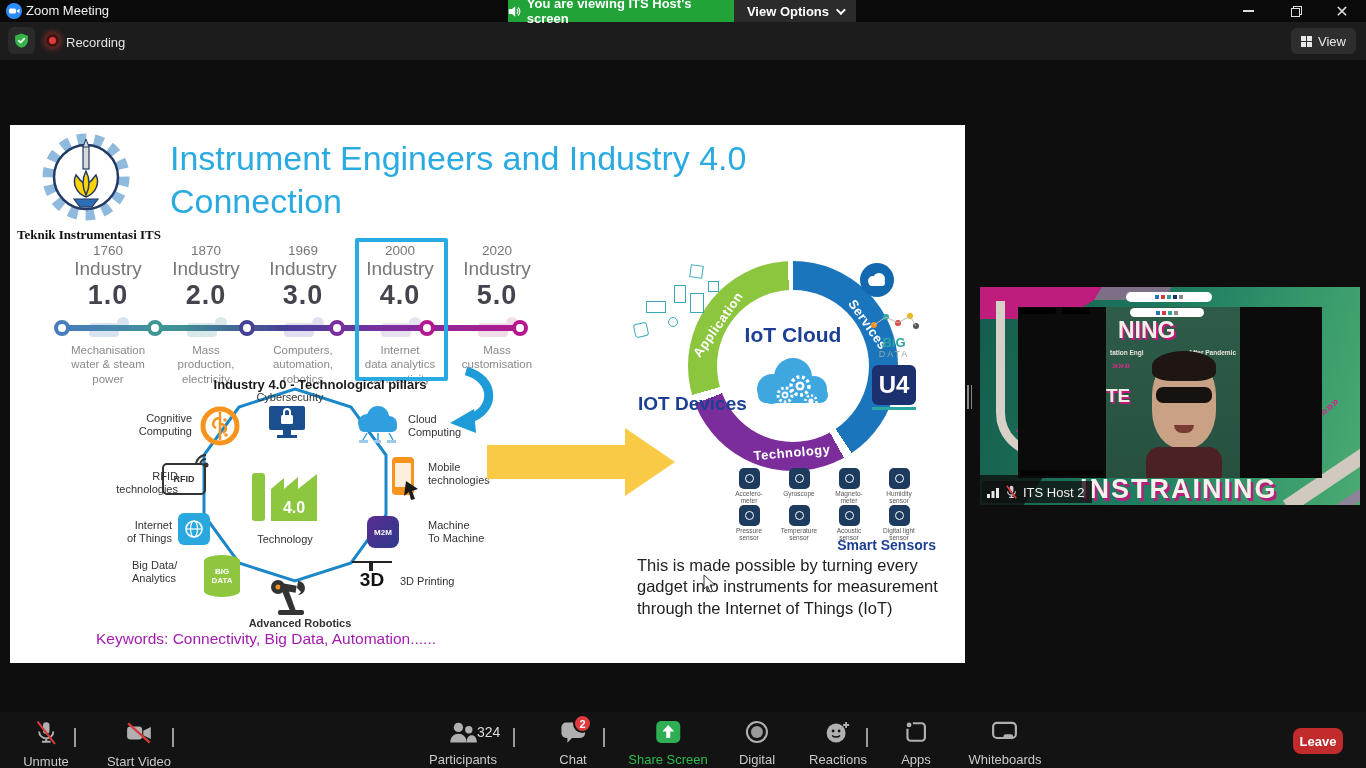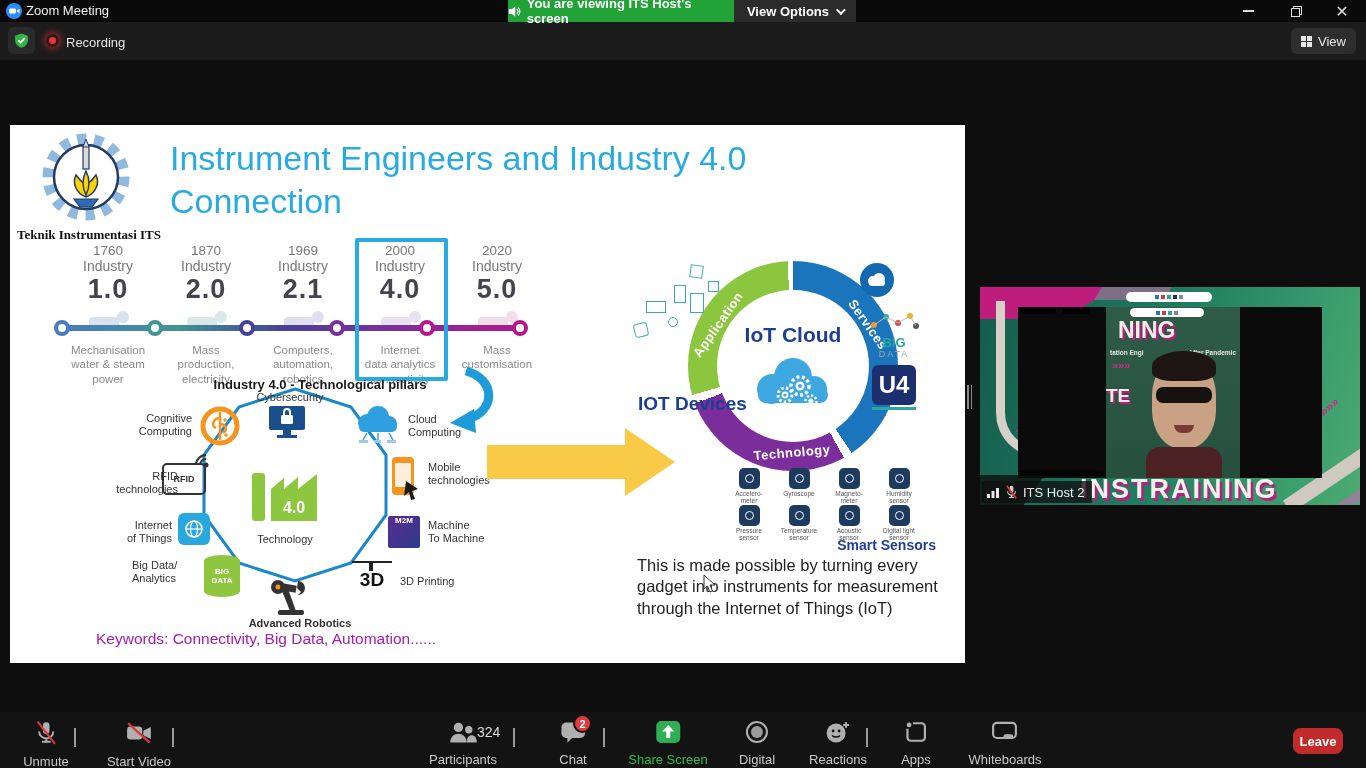--- a/index.html
+++ b/index.html
@@ -31,21 +31,21 @@
   .gridico { display:grid; grid-template-columns:5px 5px; grid-gap:1px; }
   .gridico b { width:5px; height:5px; background:#e8e8e8; }
 
   
   #main { left:0; top:60px; width:1366px; height:652px; background:#0e0e0e; }
   #slide { left:10px; top:65px; width:955px; height:538px; background:#fff; color:#222; overflow:hidden; }
   .pre { white-space:pre-line; }
   .slide-title { left:160px; top:12px; width:730px; font-size:34px; line-height:1.25; color:#29abe2; }
   .tl-col { top:118px; width:100px; text-align:center; color:#777; }
   .tl-col .yr { font-size:13.5px; }
-  .tl-col .era { font-size:14px; }
+  .tl-col .era { font-size:19px; }
   .tl-col .num { font-size:27px; font-weight:bold; color:#44444e; letter-spacing:1px; }
   .softico { position:relative; margin:4px auto 0; width:46px; height:26px; opacity:.38; }
   .softico b { position:absolute; left:4px; top:8px; width:30px; height:14px; border-radius:4px; }
   .softico i { position:absolute; right:2px; top:2px; width:12px; height:12px; border-radius:50%; }
   .tl-desc { top:218px; width:110px; text-align:center; font-size:11.5px; color:#8a8a8a; line-height:1.25; }
   .node { width:16px; height:16px; border-radius:50%; background:#fff; top:195px; }
   .p-label { font-size:11px; color:#333; line-height:1.2; }
   .sens-cell { width:50px; text-align:center; }
   .sens-ico { width:21px; height:21px; margin:0 auto; background:#1d3a5f; border-radius:5px; display:flex; align-items:center; justify-content:center; }
   .sens-ico i { width:9px; height:9px; border:1.5px solid #fff; border-radius:50%; display:block; }
@@ -168,21 +168,21 @@
           <div class="era">Industry</div>
         <div class="num">2.0</div>
         <div class="softico">
             <b style="background:#9cc6c6"></b>
             <i style="background:#9cc6c6"></i>
           </div>
       </div>
       <div class="abs tl-col" style="left:243px">
         <div class="yr">1969</div>
           <div class="era">Industry</div>
-        <div class="num">2.1</div>
+        <div class="num">3.0</div>
         <div class="softico">
             <b style="background:#b3aed6"></b>
             <i style="background:#b3aed6"></i>
           </div>
       </div>
       <div class="abs tl-col" style="left:340px">
         <div class="yr">2000</div>
           <div class="era">Industry</div>
         <div class="num">4.0</div>
         <div class="softico">
@@ -297,21 +297,21 @@
       <div class="abs p-label pre" style="left:104px;top:394px;width:58px;text-align:right">Internet
 of Things</div>
       <div class="abs" style="left:168px;top:388px;width:32px;height:32px;background:#29a8e0;border-radius:6px;display:flex;align-items:center;justify-content:center">
         <svg width="20" height="20">
             <circle cx="10" cy="10" r="8" fill="none" stroke="#fff" stroke-width="1.6"></circle>
             <ellipse cx="10" cy="10" rx="3.5" ry="8" fill="none" stroke="#fff" stroke-width="1.2"></ellipse>
             <line x1="2" y1="10" x2="18" y2="10" stroke="#fff" stroke-width="1.2"></line>
           </svg>
       </div>
 
-      <div class="abs" style="left:378px;top:391px;width:32px;height:32px;border-radius:2px;background:linear-gradient(135deg,#5b2d8e,#2d3a8e);display:flex;align-items:flex-start;justify-content:center">
+      <div class="abs" style="left:357px;top:391px;width:32px;height:32px;border-radius:8px;background:linear-gradient(135deg,#5b2d8e,#2d3a8e);display:flex;align-items:center;justify-content:center">
         <span style="color:#fff;font-size:8px;font-weight:bold">M2M</span>
       </div>
       <div class="abs p-label pre" style="left:418px;top:394px;width:80px">Machine
 To Machine</div>
 
       <div class="abs p-label pre" style="left:122px;top:434px;width:66px;text-align:left">Big Data/
 Analytics</div>
       <div class="abs" style="left:194px;top:430px;width:36px;height:42px;background:#8ec63f;border-radius:50%/14%;display:flex;align-items:center;justify-content:center">
         <span class="pre" style="color:#fff;font-size:8px;font-weight:bold;text-align:center">BIG
 DATA</span>

